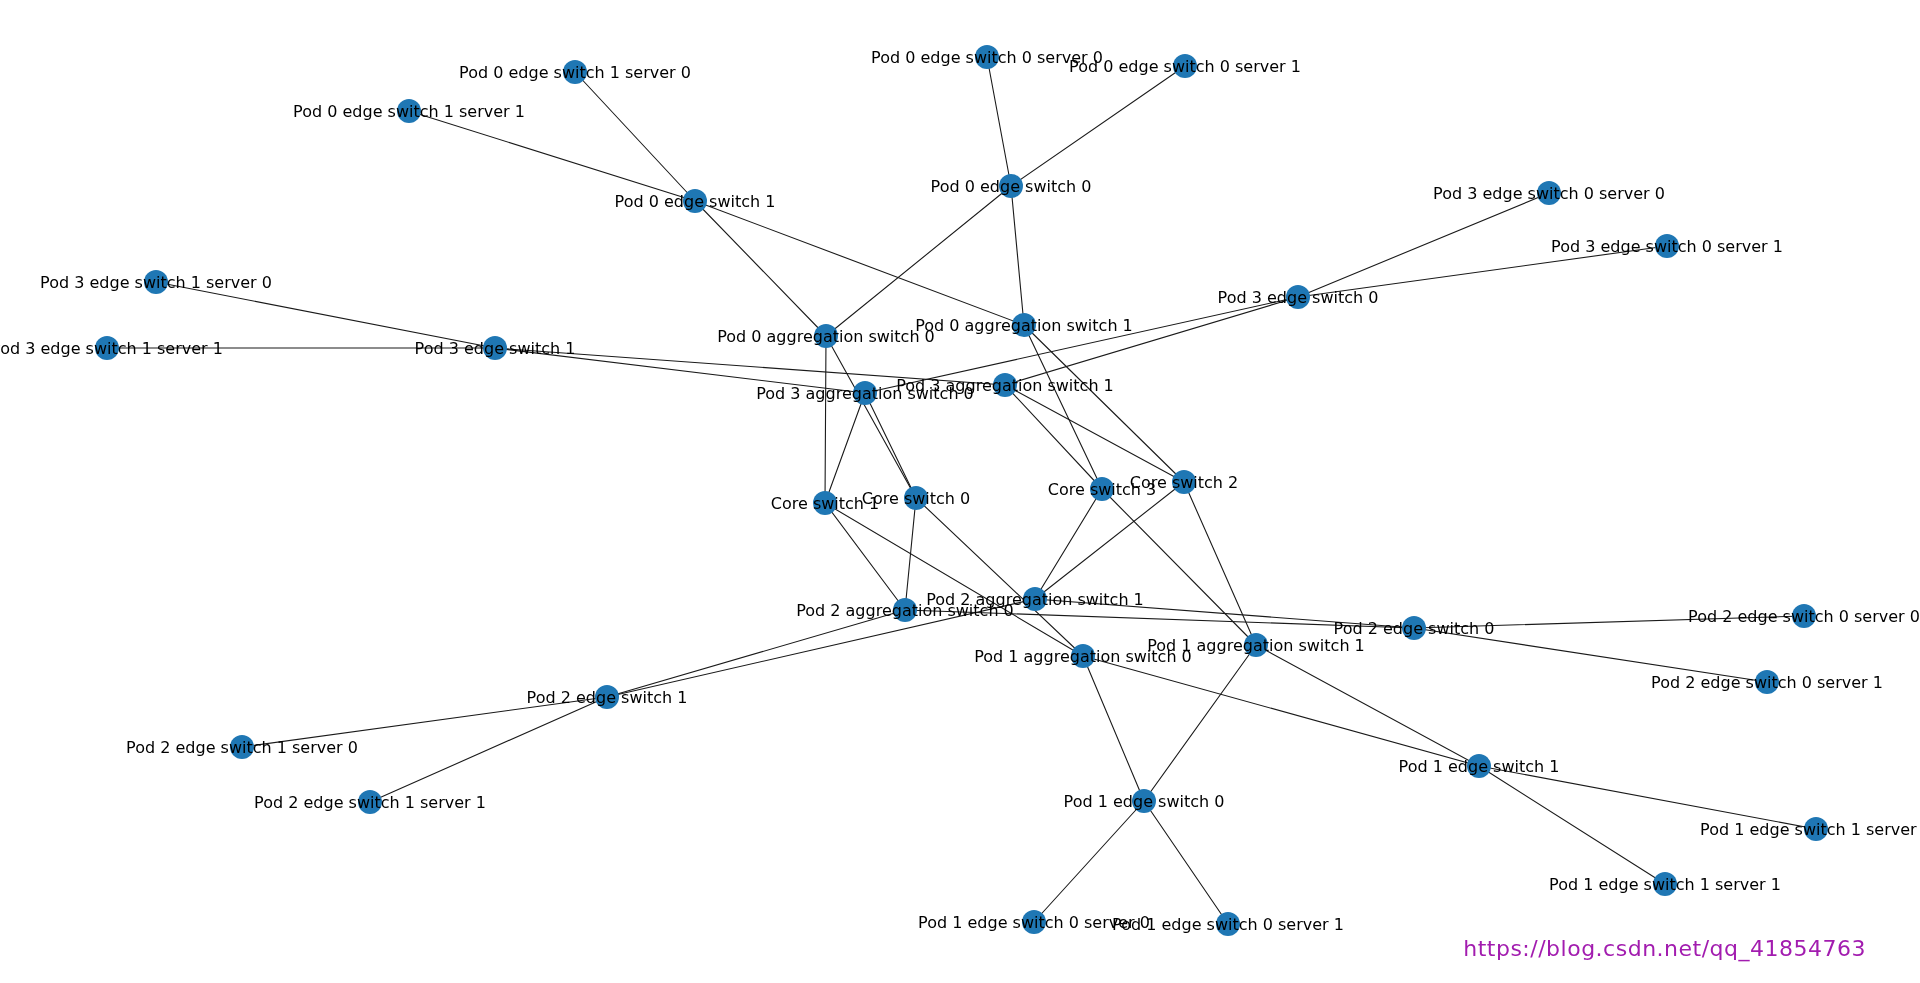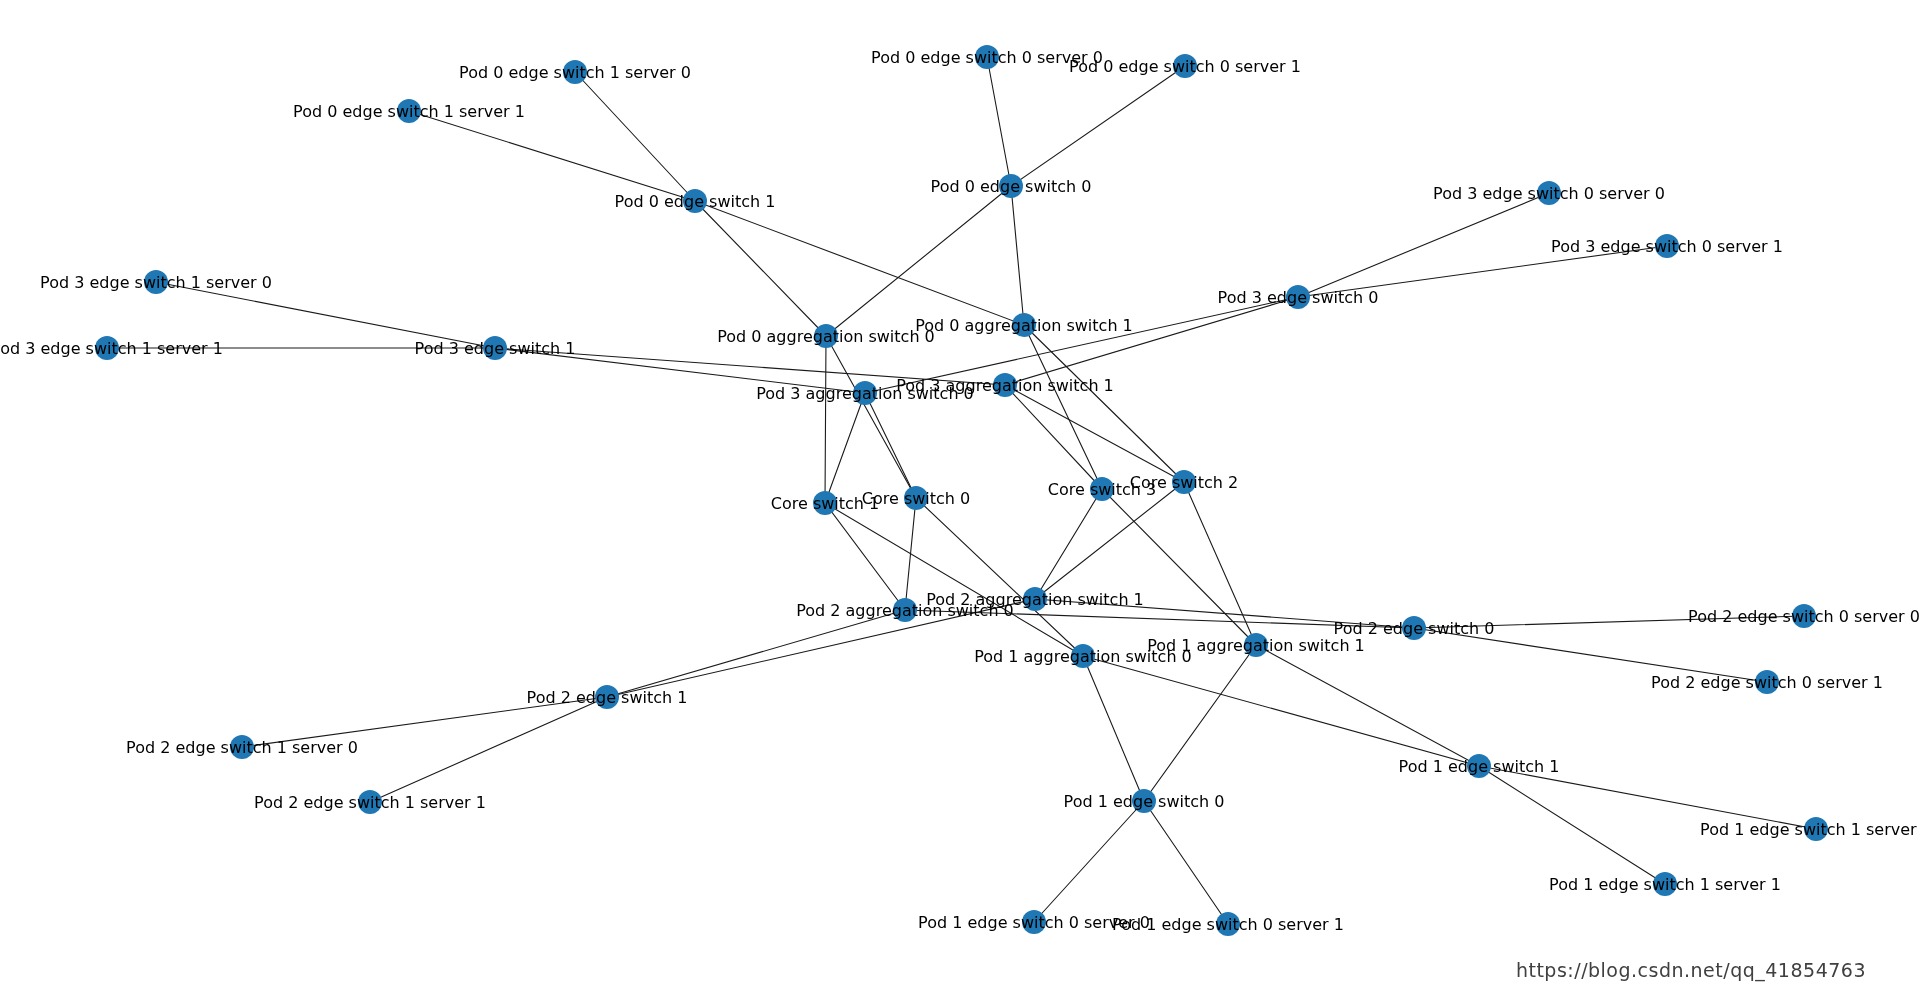--- a/index.html
+++ b/index.html
@@ -33,24 +33,24 @@
   svg.topology text.node-label {
     font-family: "DejaVu Sans", sans-serif;
     font-size: 16px;
     fill: #000000;
     text-anchor: middle;
     dominant-baseline: central;
   }
   .watermark {
     position: absolute;
     right: 10px;
-    bottom: 2px;
+    bottom: 22px;
     font-family: "DejaVu Sans", sans-serif;
-    font-size: 19px;
-    color: #404040;
+    font-size: 22px;
+    color: #a21caf;
     letter-spacing: 0.5px;
     user-select: none;
   }
 </style>
 </head>
 <body>
 
 <div class="figure-root">
   <svg class="topology" width="1920" height="983" viewBox="0 0 1920 983" xmlns="http://www.w3.org/2000/svg">
     <g>

